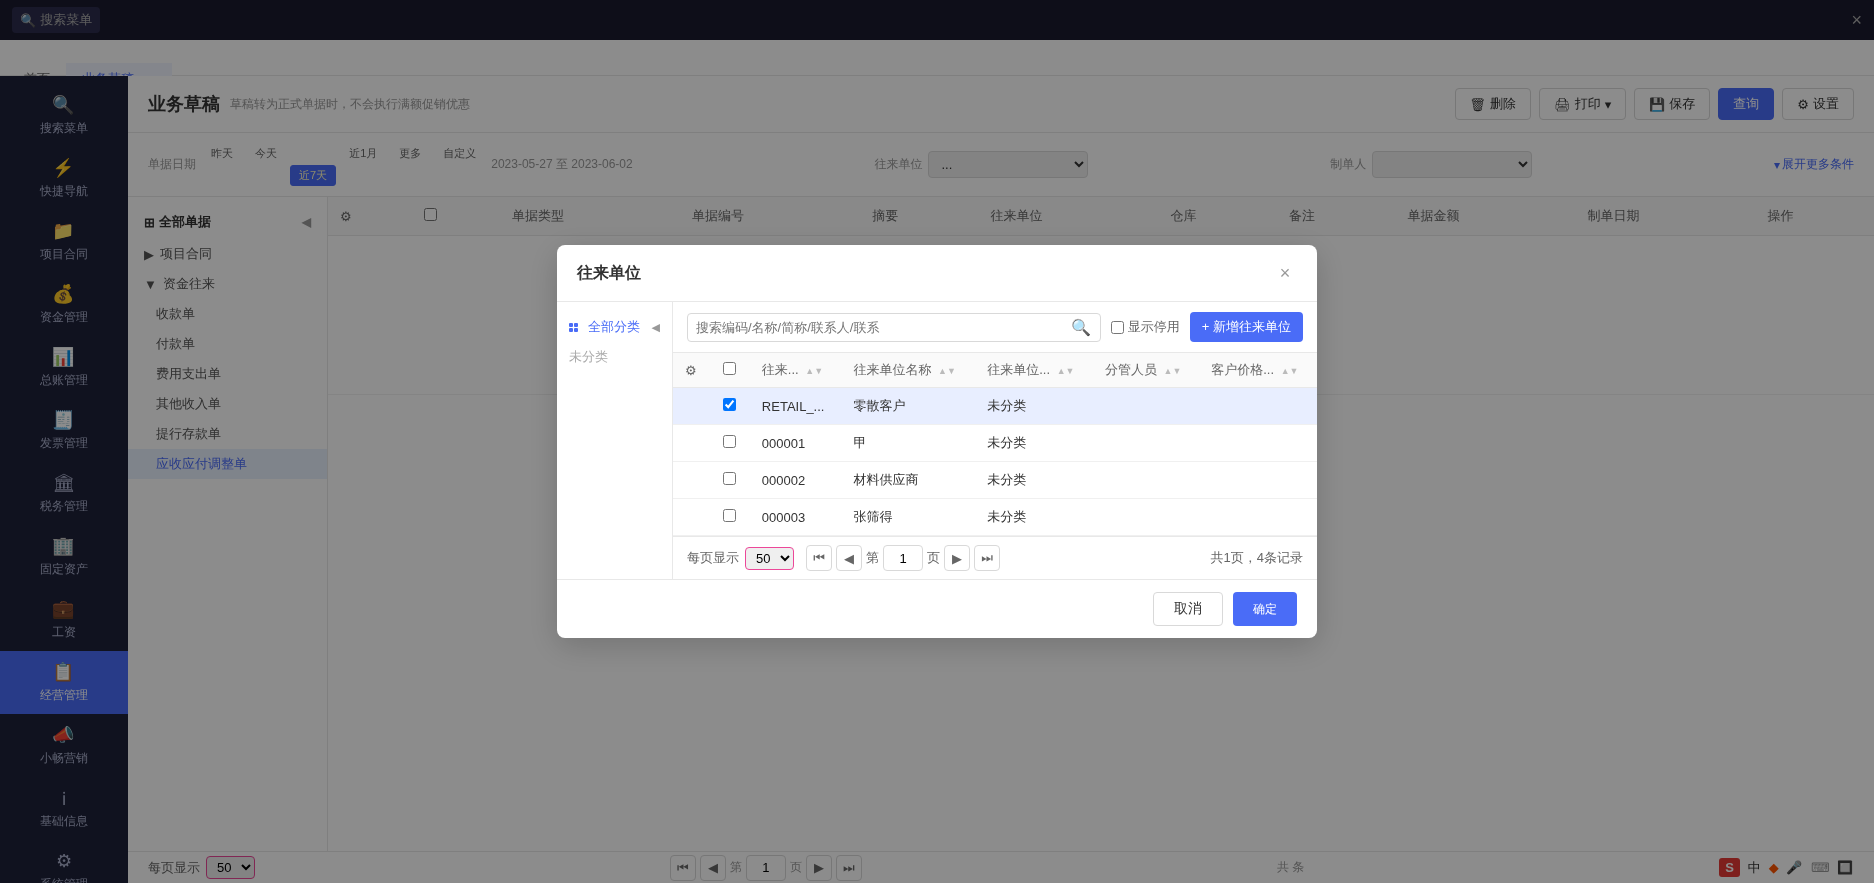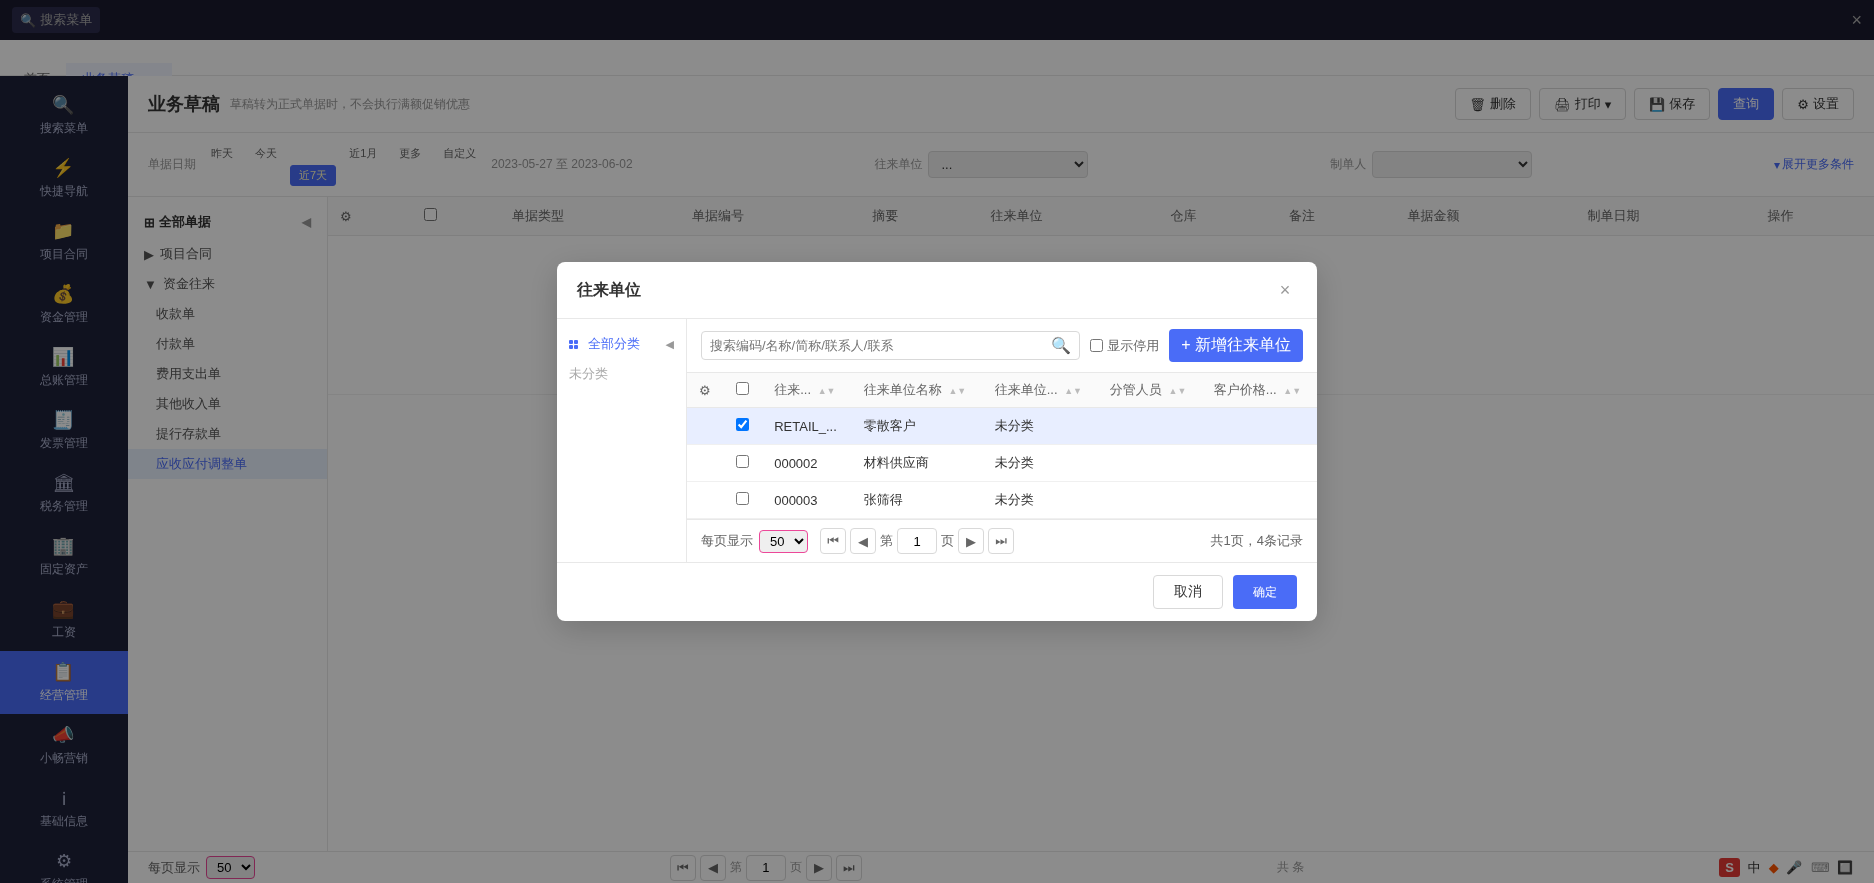--- a/index.html
+++ b/index.html
@@ -231,21 +231,21 @@
       padding: 16px 20px;
       border-bottom: 1px solid #e8e8e8;
       display: flex;
       align-items: center;
       justify-content: space-between;
     }
     .dialog-title { font-size: 16px; font-weight: bold; color: #333; }
     .dialog-close { cursor: pointer; color: #999; font-size: 18px; width: 24px; height: 24px; display: flex; align-items: center; justify-content: center; border-radius: 50%; }
     .dialog-body { display: flex; flex: 1; overflow: hidden; min-height: 0; }
     .dialog-sidebar {
-      width: 130px;
+      width: 116px;
       border-right: 1px solid #e8e8e8;
       padding: 8px 0;
       flex-shrink: 0;
     }
     .dialog-tree-item {
       padding: 8px 12px;
       font-size: 13px;
       color: #333;
       cursor: pointer;
       display: flex;
@@ -272,21 +272,21 @@
     }
     .dialog-search input {
       border: none;
       outline: none;
       font-size: 13px;
       color: #333;
       flex: 1;
       background: transparent;
     }
     .dialog-checkbox-label { display: flex; align-items: center; gap: 4px; font-size: 13px; color: #666; cursor: pointer; }
-    .btn-add { background: #4a6cf7; color: #fff; border: none; border-radius: 4px; padding: 6px 12px; font-size: 16px; cursor: pointer; display: flex; align-items: center; gap: 4px; white-space: nowrap; }
+    .btn-add { background: #4a6cf7; color: #fff; border: none; border-radius: 4px; padding: 6px 12px; font-size: 13px; cursor: pointer; display: flex; align-items: center; gap: 4px; white-space: nowrap; }
     .dialog-table-wrapper { flex: 1; overflow: auto; }
     .dialog-table { width: 100%; border-collapse: collapse; font-size: 13px; }
     .dialog-table th {
       padding: 8px 12px;
       text-align: left;
       background: #fafafa;
       border-bottom: 1px solid #e8e8e8;
       color: #666;
       font-weight: normal;
       white-space: nowrap;
@@ -671,20 +671,29 @@
     <td><input type="checkbox" checked="" style=""></td>
     <td>RETAIL_...</td>
     <td>零散客户</td>
     <td>未分类</td>
     <td></td>
     <td></td>
   </tr>
                 <tr>
     <td></td>
     <td><input type="checkbox" style=""></td>
+    <td>000001</td>
+    <td>甲</td>
+    <td>未分类</td>
+    <td></td>
+    <td></td>
+  </tr>
+                <tr>
+    <td></td>
+    <td><input type="checkbox" style=""></td>
     <td>000002</td>
     <td>材料供应商</td>
     <td>未分类</td>
     <td></td>
     <td></td>
   </tr>
                 <tr>
     <td></td>
     <td><input type="checkbox" style=""></td>
     <td>000003</td>

